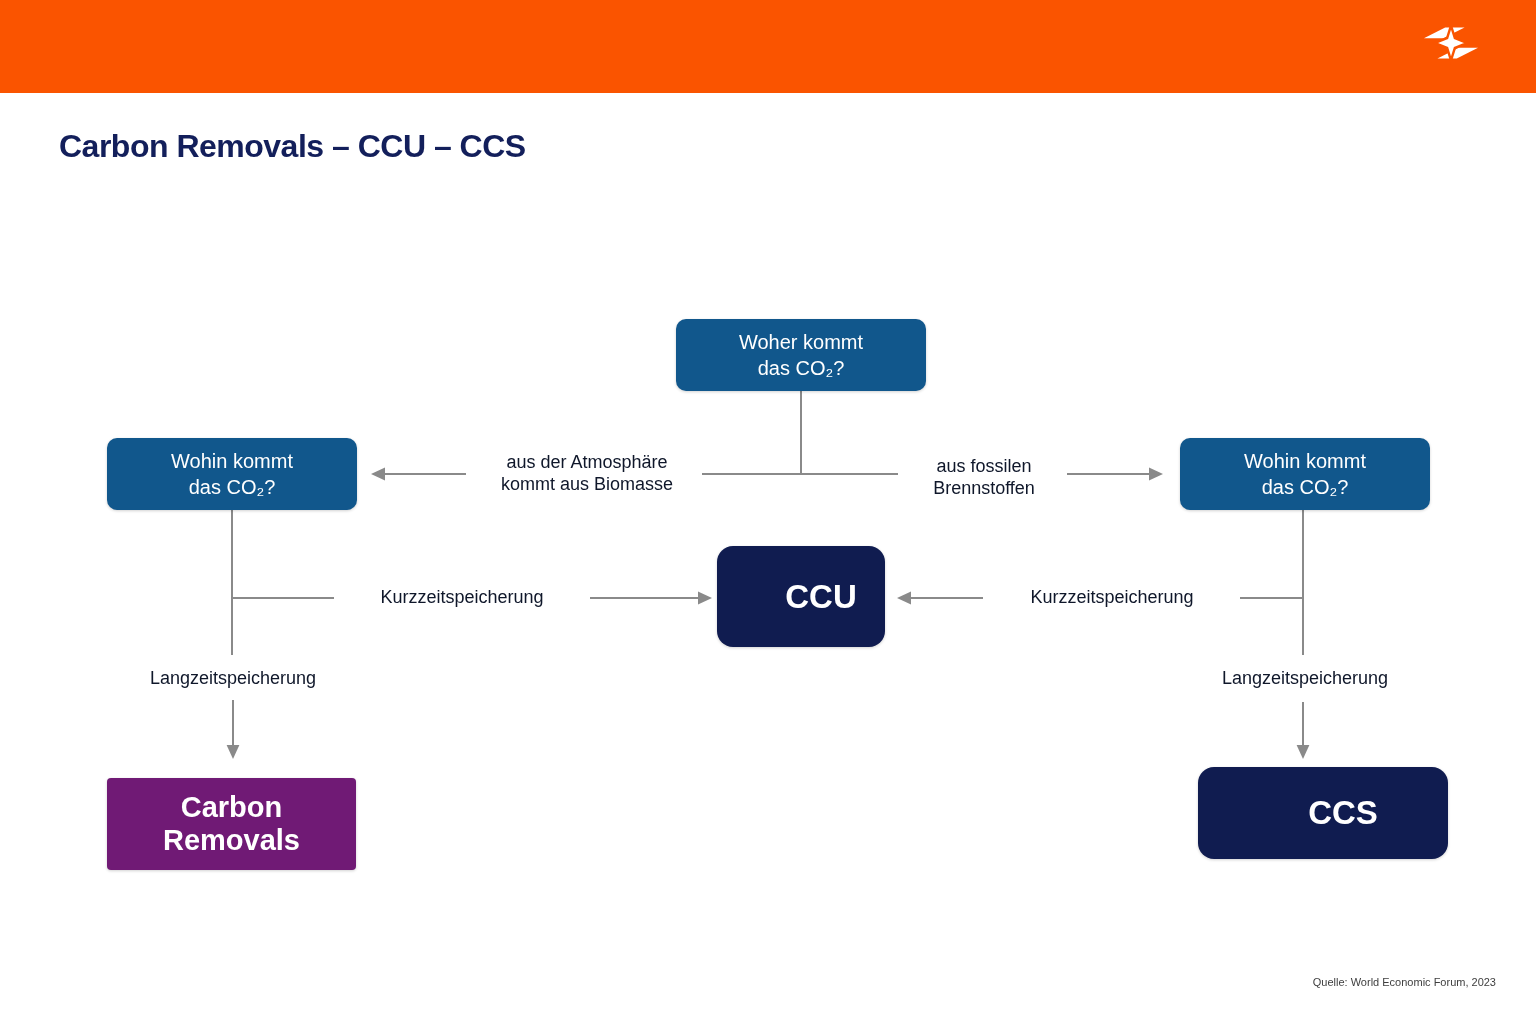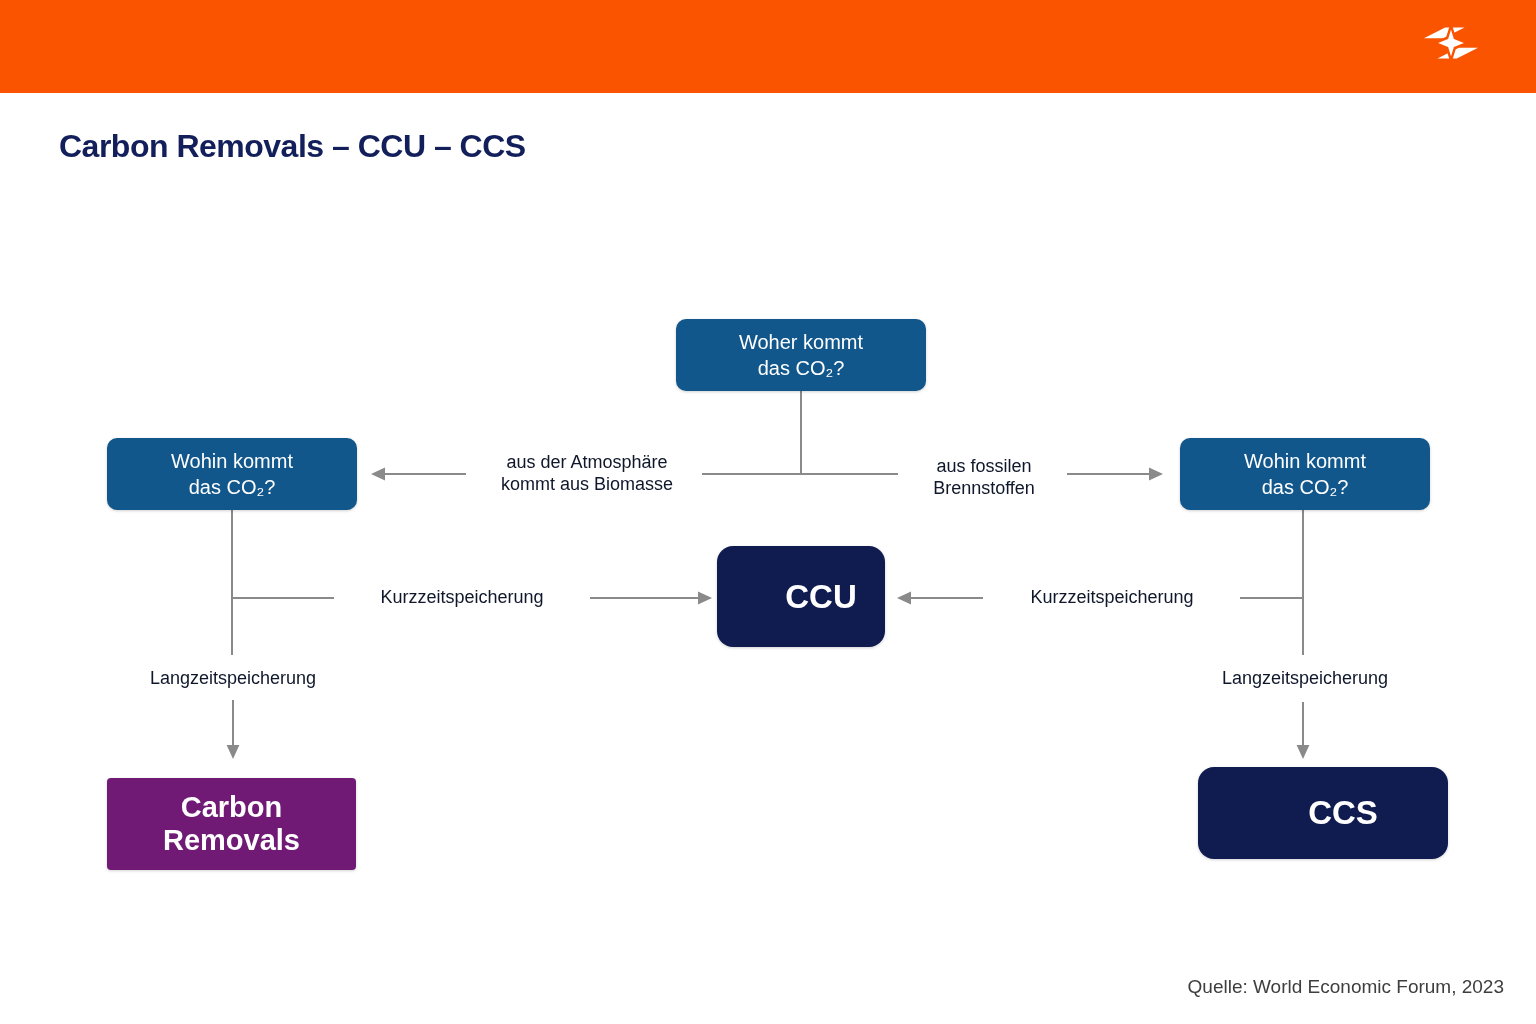--- a/index.html
+++ b/index.html
@@ -79,22 +79,22 @@
   }
   #label-atmosphere { left: 447px;  top: 452px; width: 280px; }
   #label-fossil     { left: 864px;  top: 456px; width: 240px; }
   #label-kurz-left  { left: 342px;  top: 587px; width: 240px; }
   #label-kurz-right { left: 992px;  top: 587px; width: 240px; }
   #label-lang-left  { left: 113px;  top: 668px; width: 240px; }
   #label-lang-right { left: 1185px; top: 668px; width: 240px; }
 
   
   .source {
-    position: absolute; right: 32px; top: 976px;
-    font-size: 19px; color: #3E3E3E;
+    position: absolute; right: 40px; top: 976px;
+    font-size: 11px; color: #3E3E3E;
   }
 </style>
 </head>
 <body>
 
 <div class="header">
   <div class="logo">
     <span class="logo-icon">
       <svg width="58" height="44" viewBox="0 0 60 44">
         <polygon points="2,17 24,6 44,6 22,17" fill="#ffffff"></polygon>

